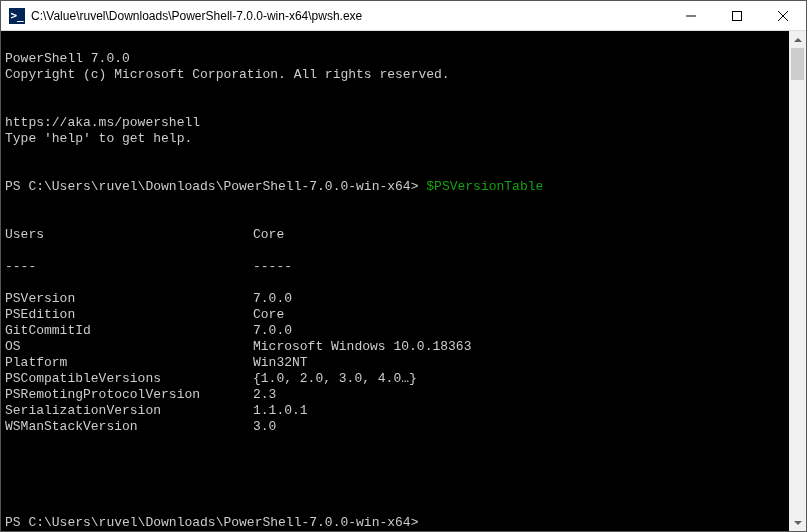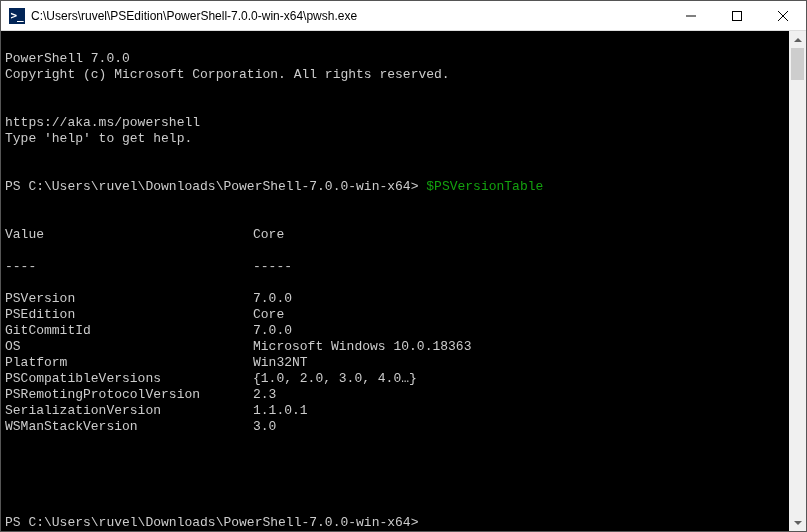--- a/index.html
+++ b/index.html
@@ -26,21 +26,21 @@
     .col-val { display:inline-block; }
     .cursor { display:inline-block; width:7px; height:13px; background:#ccc; vertical-align:text-bottom; margin-left:0; opacity:0; }
   </style>
 </head>
 <body>
 
 <div class="titlebar">
   <div class="app-icon">
       <span>&gt;_</span>
     </div>
-  <div class="title-text">C:\Users\ruvel\PSEdition\PowerShell-7.0.0-win-x64\pwsh.exe</div>
+  <div class="title-text">C:\Value\ruvel\Downloads\PowerShell-7.0.0-win-x64\pwsh.exe</div>
   <div class="spacer"></div>
   <div class="win-btn">
     <svg viewBox="0 0 10 10">
         <path d="M0 5 L10 5"></path>
       </svg>
   </div>
   <div class="win-btn">
     <svg viewBox="0 0 10 10">
         <rect x="0.5" y="0.5" width="9" height="9"></rect>
       </svg>
@@ -55,21 +55,21 @@
 <div class="terminal-wrap">
   <div class="terminal">
 <span class="white">PowerShell 7.0.0</span>
 <span class="white">Copyright (c) Microsoft Corporation. All rights reserved.</span>
 <div class="blank"></div>
 <span class="white">https://aka.ms/powershell</span>
 <span class="white">Type 'help' to get help.</span>
 <div class="blank"></div>
 <span><span class="white">PS C:\Users\ruvel\Downloads\PowerShell-7.0.0-win-x64&gt; </span><span class="green">$PSVersionTable</span></span>
 <div class="blank"></div>
-<div class="row"><span class="col-name white">Value</span><span class="col-val white">Core</span></div>
+<div class="row"><span class="col-name white">Users</span><span class="col-val white">Core</span></div>
 <div class="row"><span class="col-name white">----</span><span class="col-val white">-----</span></div>
 <div id="table-rows"><div class="row"><span class="col-name white">PSVersion</span><span class="col-val white">7.0.0</span></div><div class="row"><span class="col-name white">PSEdition</span><span class="col-val white">Core</span></div><div class="row"><span class="col-name white">GitCommitId</span><span class="col-val white">7.0.0</span></div><div class="row"><span class="col-name white">OS</span><span class="col-val white">Microsoft Windows 10.0.18363</span></div><div class="row"><span class="col-name white">Platform</span><span class="col-val white">Win32NT</span></div><div class="row"><span class="col-name white">PSCompatibleVersions</span><span class="col-val white">{1.0, 2.0, 3.0, 4.0…}</span></div><div class="row"><span class="col-name white">PSRemotingProtocolVersion</span><span class="col-val white">2.3</span></div><div class="row"><span class="col-name white">SerializationVersion</span><span class="col-val white">1.1.0.1</span></div><div class="row"><span class="col-name white">WSManStackVersion</span><span class="col-val white">3.0</span></div></div>
 <div class="blank"></div>
 <div class="blank"></div>
 <span><span class="white">PS C:\Users\ruvel\Downloads\PowerShell-7.0.0-win-x64&gt; </span><span class="cursor"></span></span>
   </div>
   <div class="scrollbar">
     <div class="sb-btn">
       <svg viewBox="0 0 8 8">
           <path d="M0 6 L4 2 L8 6 Z"></path>

